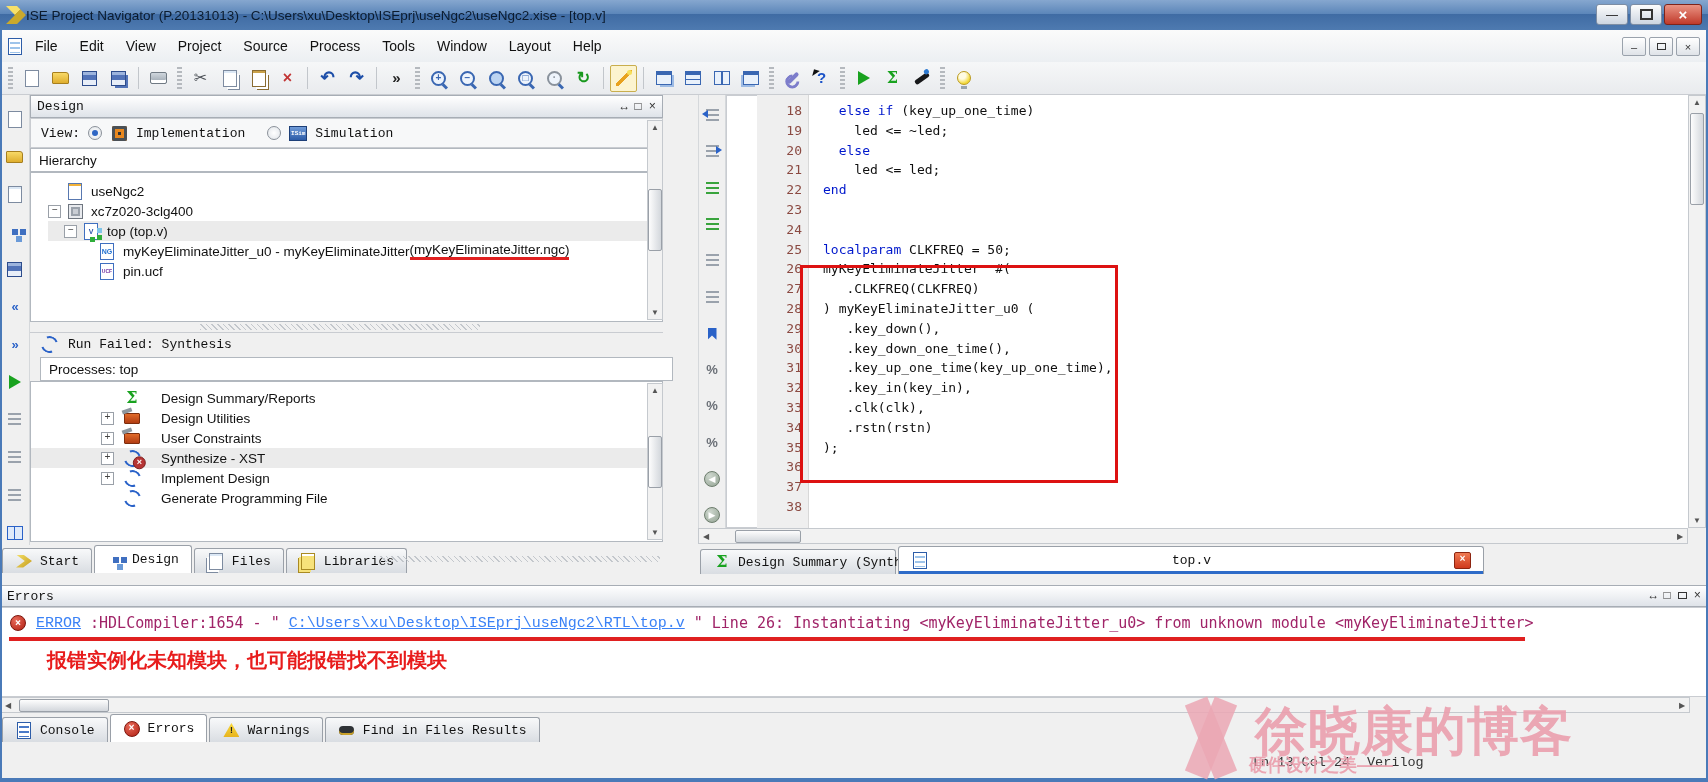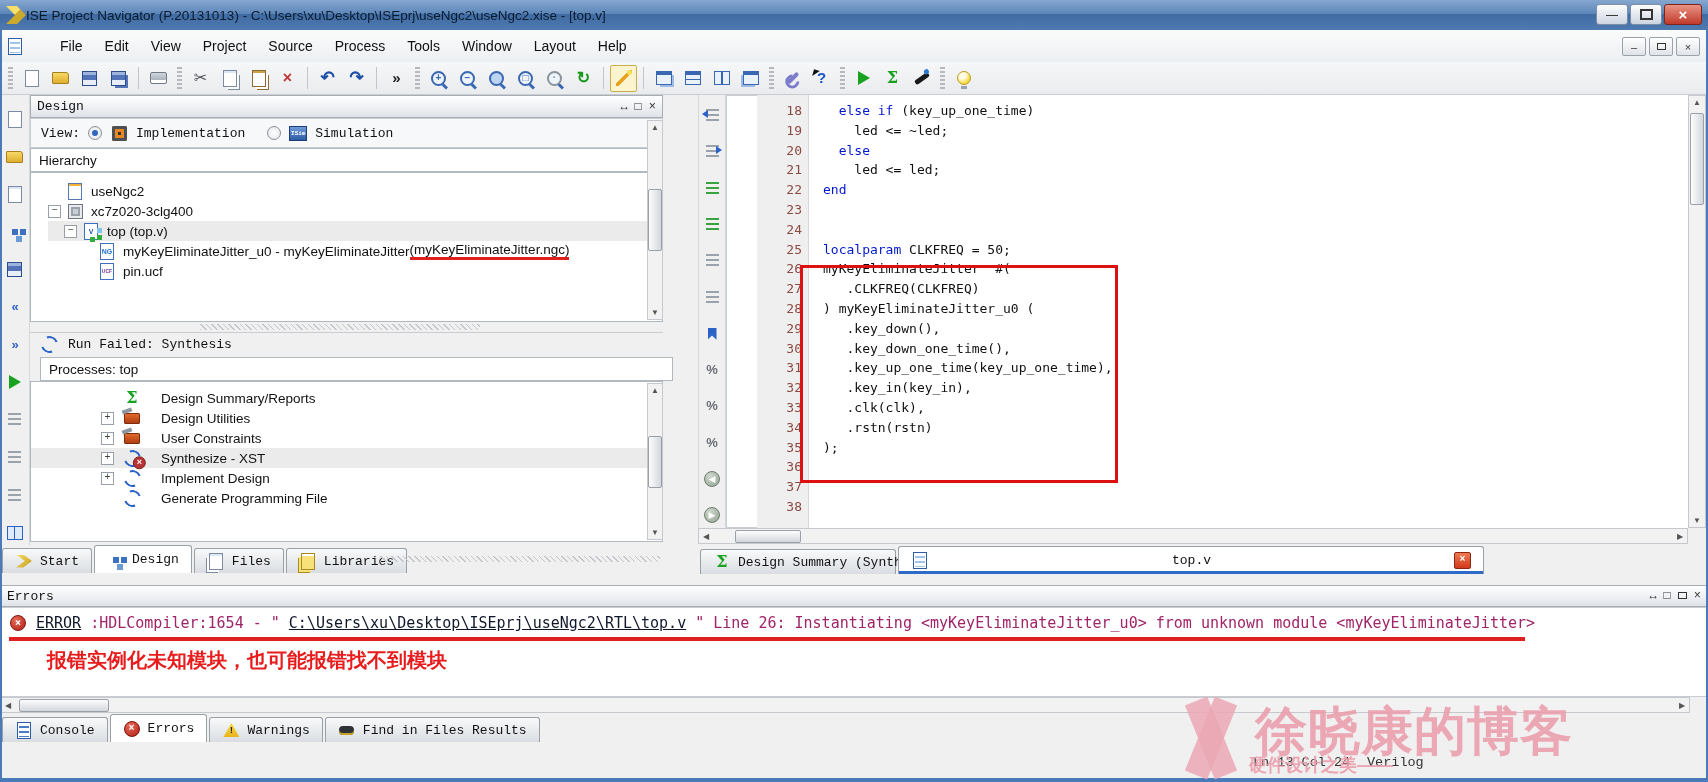--- a/index.html
+++ b/index.html
@@ -14,21 +14,21 @@
   .winbtns{position:absolute;right:6px;top:4px;display:flex;gap:2px;}
   .wbtn{width:30px;height:19px;border:1px solid #7d8da3;border-radius:3px;
     background:linear-gradient(#fdfdfd,#ccd5e0);display:flex;align-items:center;justify-content:center;
     font-size:12px;color:#222;}
   .wbtn.close{width:36px;background:linear-gradient(#ea9383,#c03a2b);border-color:#7e241a;color:#fff;font-weight:bold;font-size:15px;}
   .boxglyph{width:9px;height:7px;border:2px solid #333;display:inline-block;}
   .ise-logo{width:20px;height:18px;margin-left:6px;
     background:linear-gradient(135deg,#f7e06a 0 45%,#caa92c 45% 100%);
     clip-path:polygon(0 0,55% 0,100% 50%,55% 100%,0 100%,45% 50%);}
   .menubar{left:0;top:30px;width:1708px;height:32px;background:linear-gradient(#fbfbfb,#eceff2);
-    border-bottom:1px solid #c9ccd1;display:flex;align-items:center;gap:25px;}
+    border-bottom:1px solid #c9ccd1;display:flex;align-items:center;}
   .menu-item{padding:5px 11px;font-size:14px;}
   .mdibtns{position:absolute;right:8px;top:37px;display:flex;gap:3px;}
   .mdib{width:22px;height:17px;border:1px solid #9aa2ac;border-radius:2px;background:linear-gradient(#fff,#dfe3e8);
     display:flex;align-items:center;justify-content:center;font-size:11px;color:#333;}
   .toolbar{left:0;top:62px;width:1708px;height:33px;background:linear-gradient(#f6f7f8,#e9ebee);
     border-bottom:1px solid #c9ccd1;display:flex;align-items:center;padding-left:4px;box-sizing:border-box;}
   .tb-handle{width:5px;height:22px;margin:0 4px;
     background:repeating-linear-gradient(180deg,#b5b9be 0 2px,transparent 2px 4px);}
   .tb-sep{width:1px;height:22px;background:#c2c6cb;margin:0 5px;}
   .tb-btn{width:25px;height:25px;display:flex;align-items:center;justify-content:center;margin:0 1px;
@@ -154,21 +154,21 @@
   .gutter div{height:19.8px;line-height:19.8px;}
   .codearea{font-family:"DejaVu Sans Mono",monospace;font-size:13px;box-sizing:border-box;padding-top:6px;padding-left:14px;background:#fff;}
   .codearea div{height:19.8px;line-height:19.8px;white-space:pre;}
   .kw{color:#0018cc;}
   .pl{color:#101010;}
   .redbox{border:3px solid #dd1111;background:transparent;z-index:5;}
   .red-note{color:#e81c1c;font-weight:bold;white-space:nowrap;z-index:5;}
   
   .errline{display:flex;align-items:center;gap:9px;font-family:"DejaVu Sans Mono",monospace;font-size:15px;white-space:nowrap;}
   .errline .etext{color:#a02468;}
-  .errline .elink{color:#0f172a;text-decoration:underline;}
+  .errline .elink{color:#3b82f6;text-decoration:underline;font-family:Liberation Mono, monospace;}
   .redbar{background:#e02020;}
   
   .statustext{font-family:"Liberation Mono",monospace;font-size:13.5px;color:#333;}
   .watermark{pointer-events:none;z-index:60;}
   .wm-bar{position:absolute;width:24px;height:80px;background:#eba7b4;opacity:.85;}
   .wm-title{position:absolute;font-size:52px;font-weight:bold;color:#eb9dac;opacity:.88;letter-spacing:1px;white-space:nowrap;}
   .wm-sub{position:absolute;font-size:18px;font-weight:bold;color:#eb9dac;opacity:.9;white-space:nowrap;}
   .frame{background:#4a7ab8;}
 </style>
 </head>

